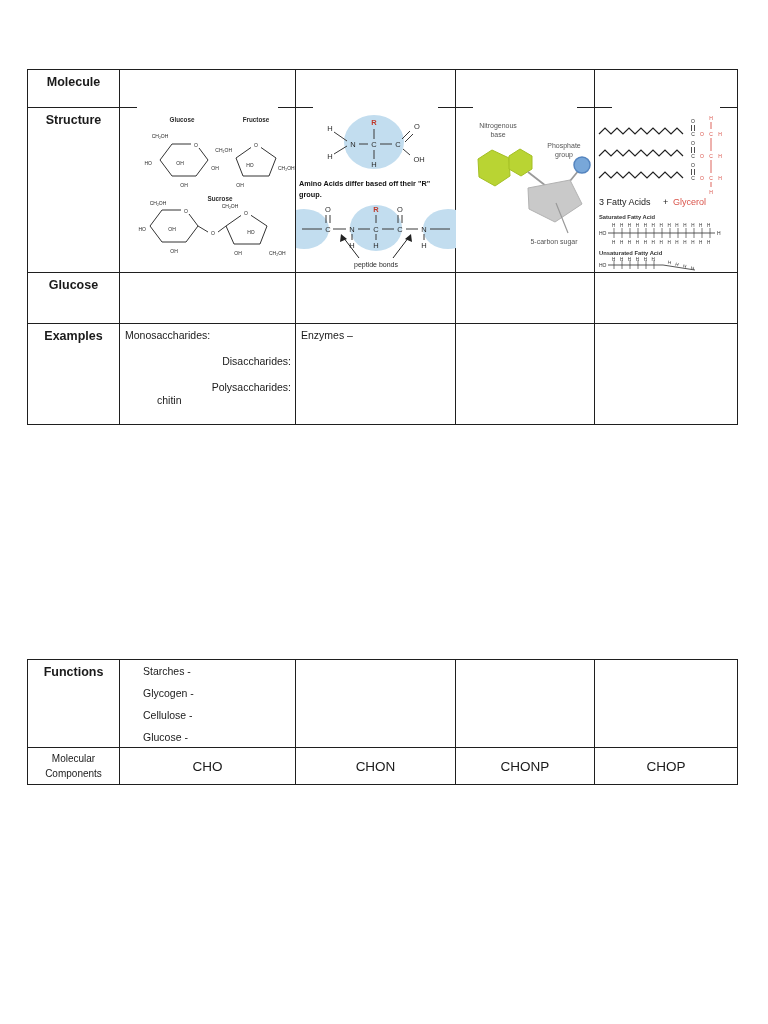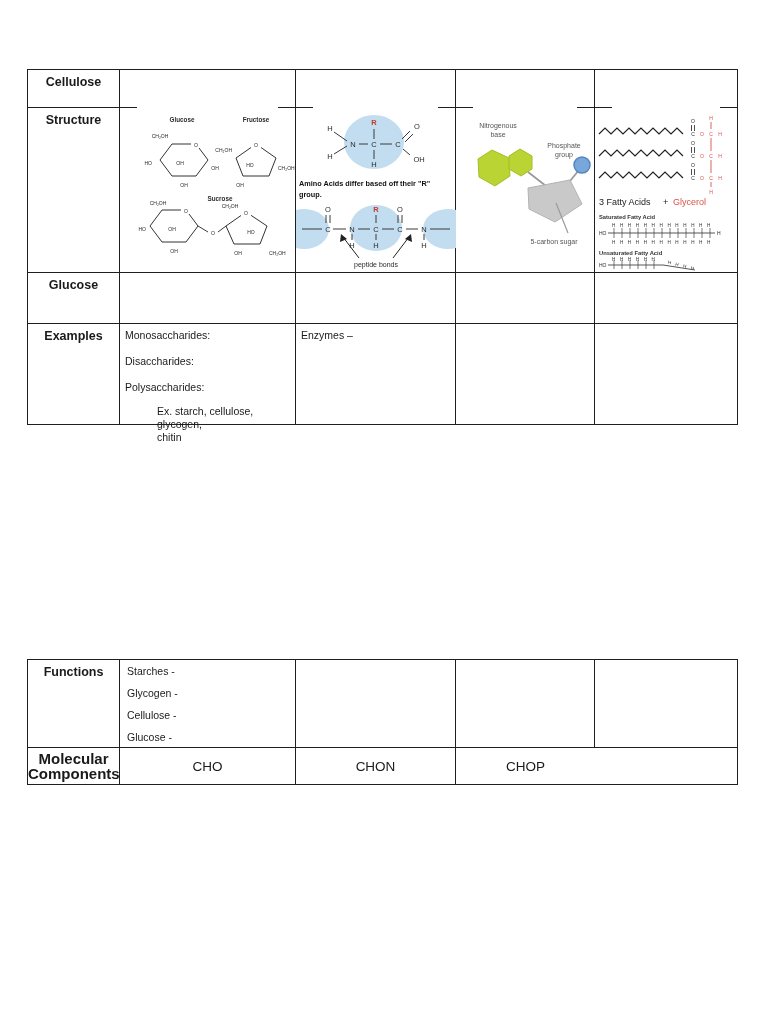--- a/index.html
+++ b/index.html
@@ -12,25 +12,25 @@
   #table1{left:27px;top:69px;grid-template-columns:92px 176px 160px 139px 142px;grid-template-rows:38px 165px 51px 100px;}
   #table2{left:27px;top:659px;grid-template-columns:92px 176px 160px 139px 142px;grid-template-rows:88px 36px;}
   .c{position:relative;background:#fff;box-sizing:border-box;}
   .br{border-right:1.5px solid #1f1f1f;}
   .bb{border-bottom:1.5px solid #1f1f1f;}
   
   .tick::before,.tick::after{content:'';position:absolute;bottom:0;height:1.5px;width:17px;background:#1f1f1f;}
   .tick::before{left:0;}
   .tick::after{right:0;}
   .lbl{font-weight:bold;font-size:12.5px;text-align:center;padding-top:5px;}
-  .lbl2{font-weight:bold;font-size:15px;text-align:center;line-height:15px;padding-top:3px;}
+  .lbl2{font-weight:normal;font-size:10px;text-align:center;line-height:15px;padding-top:3px;}
   .extext{font-size:10.5px;padding:5px 4px 0 5px;line-height:13px;}
-  .extext .gap{margin-top:13px;}
+  .extext .gap{margin-top:13px;text-align:right;}
   .indent{padding-left:32px;margin-top:11px;}
-  .fline{font-size:10.5px;margin:0 0 9px 0;}
+  .fline{font-size:10.5px;margin:0 0 9px 16px;}
   .fnwrap{padding:5px 0 0 7px;}
   .comp{font-weight:normal;font-size:13.5px;display:flex;align-items:center;justify-content:center;}
   svg{display:block;}
   svg text{font-family:"Liberation Sans","DejaVu Sans",sans-serif;fill:#2a2a2a;}
   .atm{font-size:7.5px;}
   .atm-s{font-size:5px;}
   .red{fill:#c0392b;font-weight:bold;}
   .lipred{fill:#d9534a;}
   .sugname{font-size:6.3px;font-weight:bold;}
   .capb{font-size:7.3px;font-weight:bold;fill:#111;}
@@ -38,21 +38,21 @@
   .falab{font-size:5.8px;font-weight:bold;fill:#333;}
   .bondline{stroke:#3a3a3a;stroke-width:1;}
   .grayline{stroke:#9a9a9a;stroke-width:1.8;fill:none;}
   .chainH{font-size:4.6px;letter-spacing:4.6px;fill:#333;}
 </style>
 </head>
 <body>
 
 <div class="tbl" id="table1">
 
-  <div class="c br bb lbl">Cellulose</div>
+  <div class="c br bb lbl">Molecule</div>
   <div class="c br tick"></div>
   <div class="c br tick"></div>
   <div class="c br tick"></div>
   <div class="c tick"></div>
 
   <div class="c br bb lbl">Structure</div>
 
   <div class="c br bb">
     <svg width="176" height="163" viewBox="0 0 176 163">
       <text class="sugname" x="62" y="14" text-anchor="middle">Glucose</text>
@@ -260,21 +260,20 @@
   <div class="c br bb"></div>
   <div class="c br bb"></div>
   <div class="c br bb"></div>
   <div class="c bb"></div>
 
   <div class="c br lbl">Examples</div>
   <div class="c br extext">
     <div>Monosaccharides:</div>
     <div class="gap">Disaccharides:</div>
     <div class="gap">Polysaccharides:</div>
-    <div class="indent">Ex. starch, cellulose, glycogen,</div>
     <div class="indent" style="margin-top:0">chitin</div>
   </div>
   <div class="c br extext">
     <div>Enzymes –</div>
   </div>
   <div class="c br"></div>
   <div class="c"></div>
 </div>
 
 <div class="tbl" id="table2">
@@ -289,14 +288,15 @@
   <div class="c br bb"></div>
   <div class="c br bb"></div>
   <div class="c bb"></div>
 
   <div class="c br lbl2">
     <div>Molecular</div>
     <div>Components</div>
   </div>
   <div class="c br comp">CHO</div>
   <div class="c br comp">CHON</div>
+  <div class="c br comp">CHONP</div>
   <div class="c comp">CHOP</div>
 </div>
 
 </body></html>

